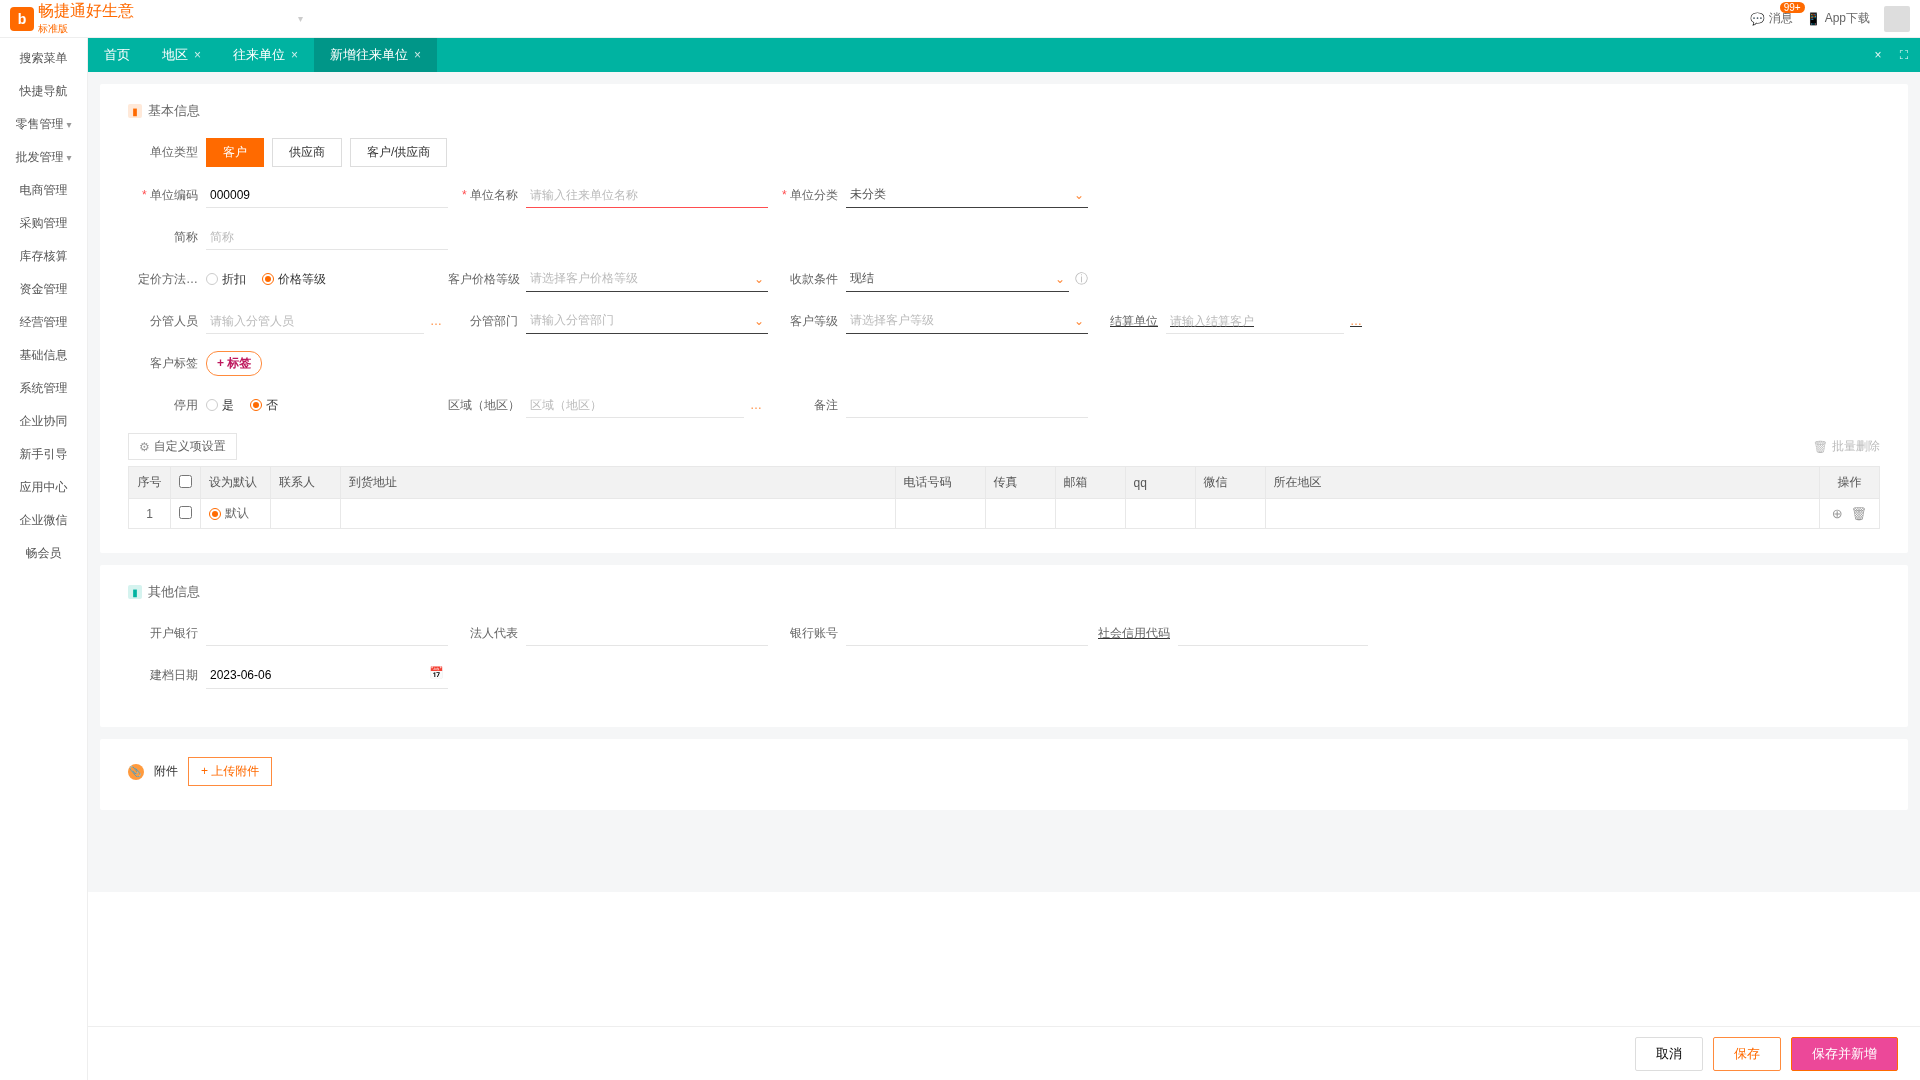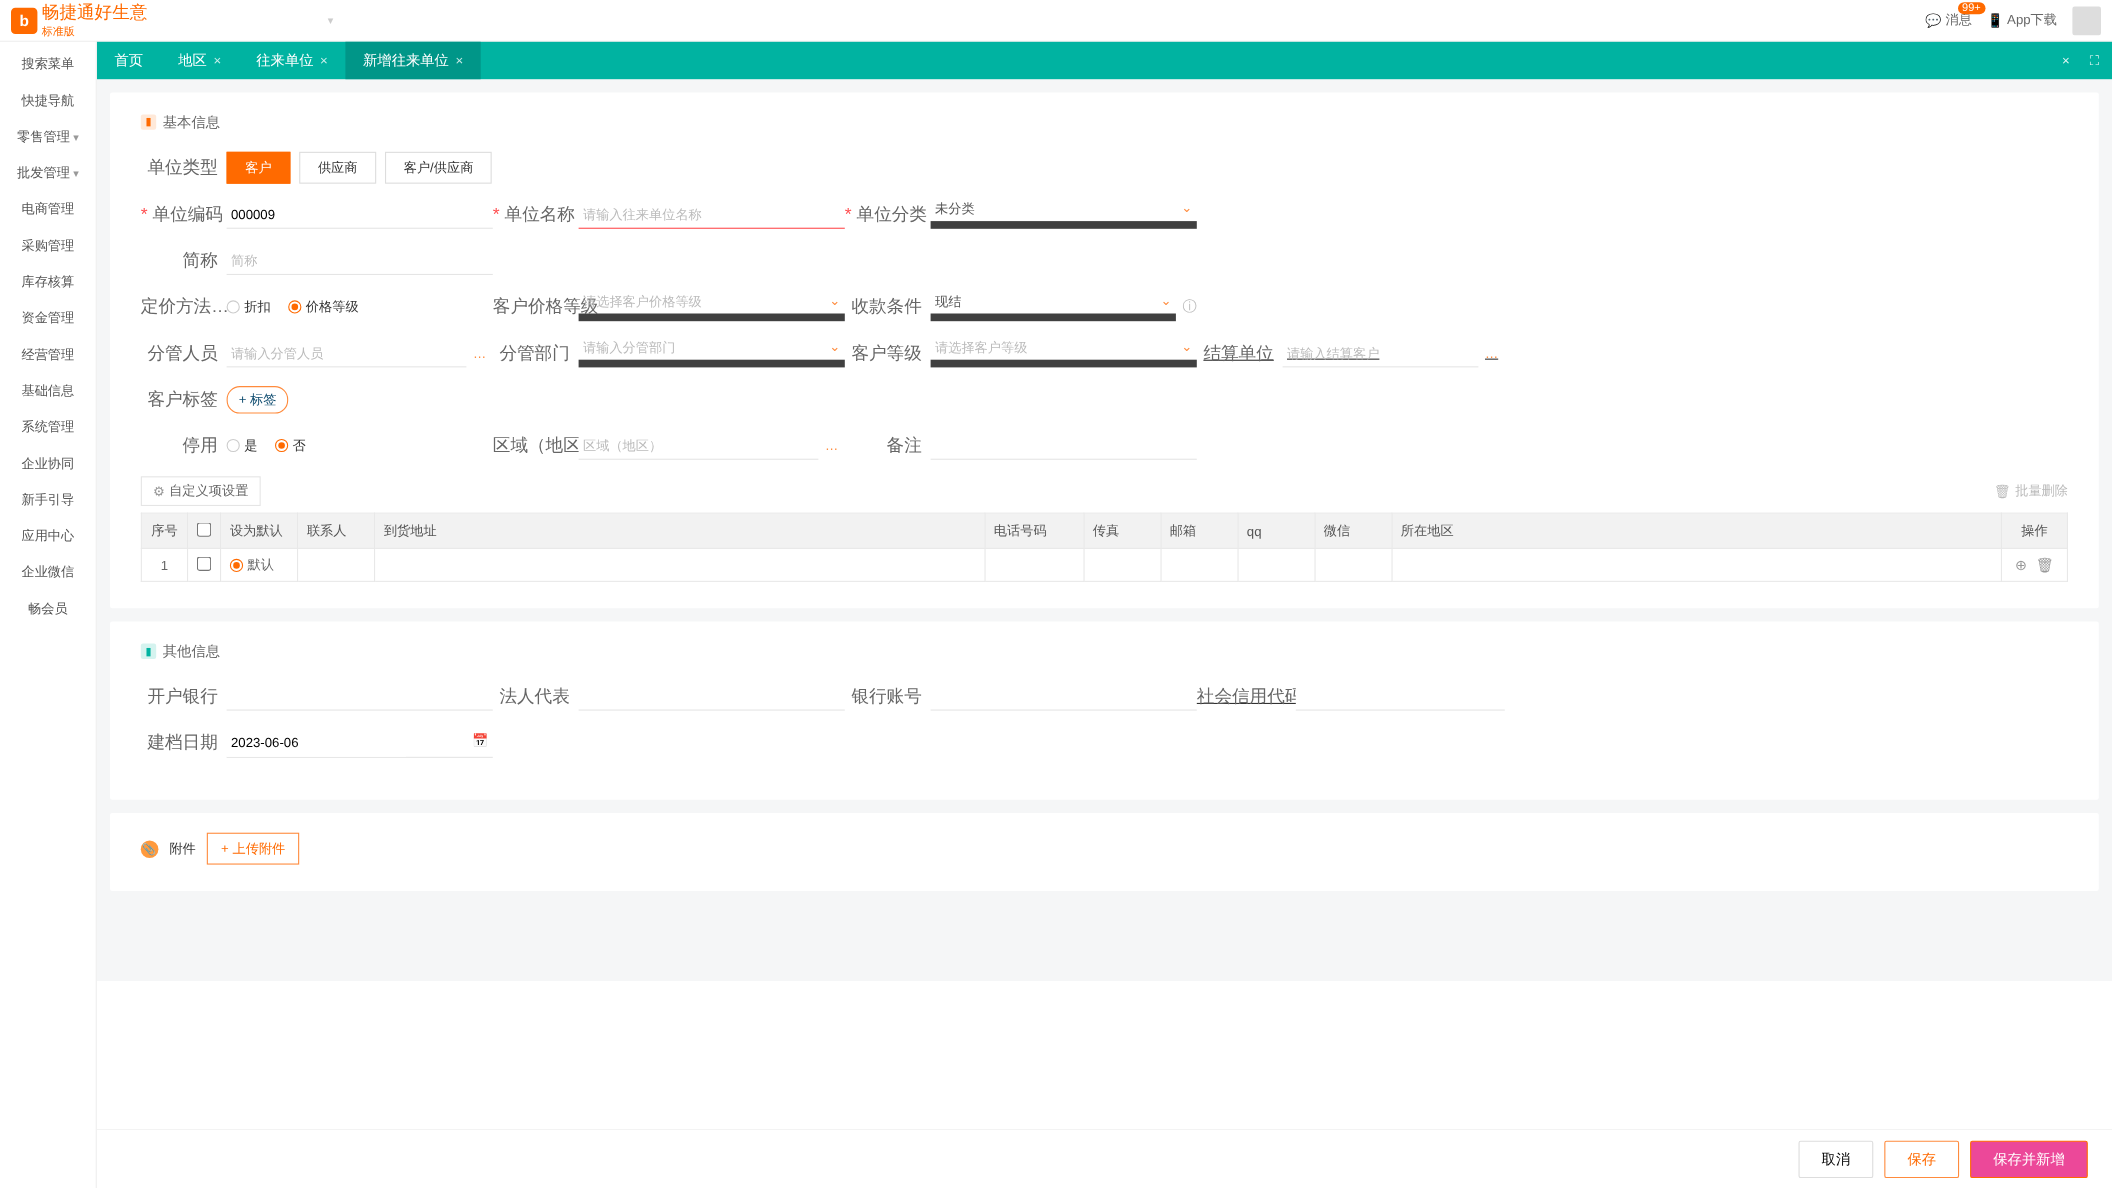--- a/index.html
+++ b/index.html
@@ -32,41 +32,41 @@
 .section-h .ic { width: 14px; height: 14px; display: flex; align-items: center; justify-content: center; border-radius: 2px; font-size: 10px; }
 .ic-orange { background: #ffe9d9; color: #ff6a00; }
 .ic-teal { background: #d5f3ef; color: #00b3a1; }
 
 .form-row { display: flex; flex-wrap: wrap; margin-bottom: 14px; align-items: center; }
 .form-cell { display: flex; align-items: center; min-height: 28px; }
 .w1 { width: 320px; }
 .w2 { width: 320px; }
 .w3 { width: 320px; }
 .w4 { width: 280px; text-decoration: underline; }
-.lbl { width: 78px; text-align: right; padding-right: 8px; color: #666; font-size: 16px; white-space: nowrap; }
+.lbl { width: 78px; text-align: right; padding-right: 8px; color: #666; font-size: 12px; white-space: nowrap; }
 .req::before { content: "* "; color: #ff4d4f; }
 .inp { flex: 1; border: none; border-bottom: 1px solid #e5e5e5; height: 26px; font-size: 12px; padding: 0 4px; outline: none; }
 .inp::placeholder { color: #bbb; }
 .inp.err { border-bottom-color: #ff4d4f; }
-.sel { flex: 1; position: relative; border-bottom: 7px solid #404040; height: 26px; display: flex; padding: 0 4px; color: #555; }
+.sel { flex: 1; position: relative; border-bottom: 1px solid #404040; height: 26px; display: flex; align-items: center; padding: 0 4px; color: #555; }
 .sel.ph { color: #bbb; }
 .sel-arrow { position: absolute; right: 4px; color: #ff8b3d; font-size: 12px; }
 .more-dots { color: #ff8b3d; padding: 0 6px; cursor: pointer; }
 
 .seg { display: flex; gap: 8px; }
 .seg-btn { border: 1px solid #ddd; padding: 5px 16px; cursor: pointer; background: #fff; font-size: 12px; }
 .seg-btn.active { background: #ff6a00; color: #fff; border-color: #ff6a00; }
 
 .radio-grp { display: flex; gap: 16px; align-items: center; }
 .radio { display: flex; align-items: center; gap: 4px; cursor: pointer; }
 .rdot { width: 12px; height: 12px; border: 1px solid #ccc; border-radius: 50%; display: inline-block; position: relative; }
 .rdot.on { border-color: #ff6a00; }
 .rdot.on::after { content: ""; width: 6px; height: 6px; background: #ff6a00; border-radius: 50%; position: absolute; top: 2px; left: 2px; }
 
-.tag-btn { border: 1px solid #ff8b3d; color: #0c4a6e; padding: 3px 10px; border-radius: 12px; cursor: pointer; font-size: 12px; }
+.tag-btn { border: 1px solid #ff8b3d; color: #be185d; padding: 3px 10px; border-radius: 12px; cursor: pointer; font-size: 12px; font-weight: bold; }
 
 .tbl-tools { display: flex; justify-content: space-between; margin: 8px 0 6px; }
 .tool-btn { border: 1px solid #e5e5e5; padding: 4px 10px; color: #666; cursor: pointer; display: flex; align-items: center; gap: 4px; }
 .tool-gear { color: #999; }
 .batch-del { color: #bbb; display: flex; align-items: center; gap: 4px; cursor: pointer; }
 
 .tbl { width: 100%; border-collapse: collapse; border: 1px solid #e8e8e8; }
 .tbl th { background: #f2f2f2; border: 1px solid #e8e8e8; padding: 7px 8px; text-align: left; font-weight: normal; color: #555; font-size: 12px; }
 .tbl td { border: 1px solid #e8e8e8; padding: 6px 8px; text-align: left; color: #666; height: 30px; }
 .chk { width: 13px; height: 13px; }

